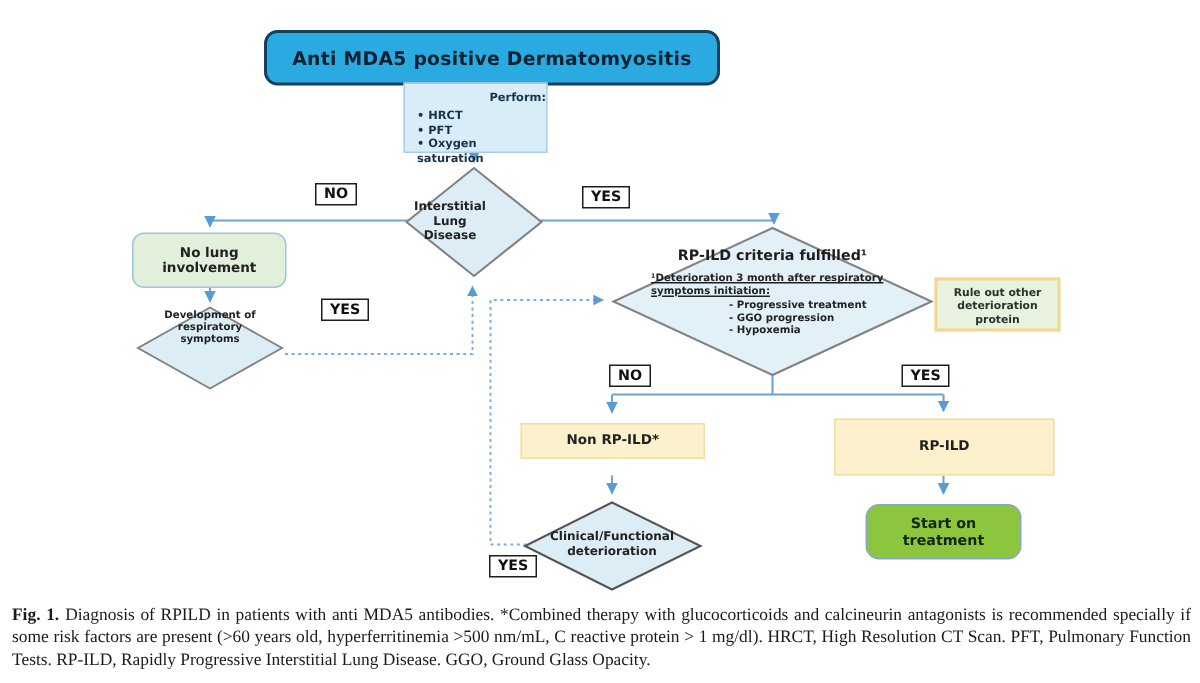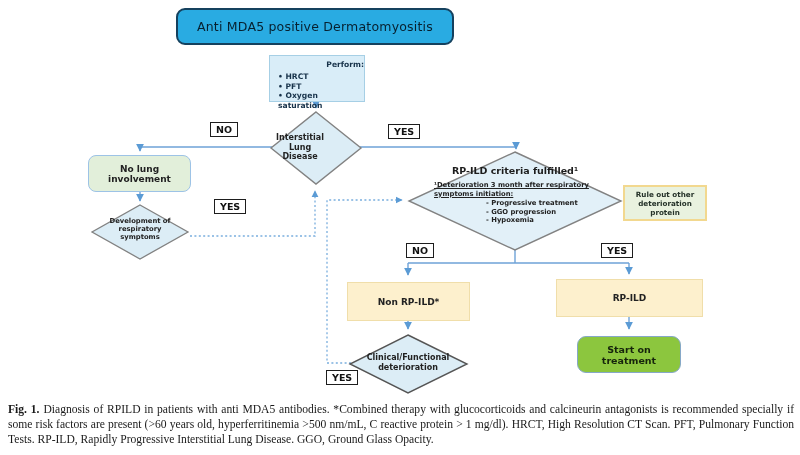--- a/index.html
+++ b/index.html
@@ -6,52 +6,52 @@
   #canvas{
     position:relative;width:800px;height:455px;background:#ffffff;overflow:hidden;
     font-family:"DejaVu Sans",sans-serif;color:#1d1d1d;
   }
   #diagram-svg{position:absolute;left:0;top:0;}
   .abs{position:absolute;box-sizing:border-box;}
   .center{display:flex;align-items:center;justify-content:center;text-align:center;}
   .preline{white-space:pre-line;}
 
   .banner{
-    left:176px;top:8px;width:278px;height:37px;
+    left:176px;top:20px;width:304px;height:37px;
     background:#29abe2;border:2.5px solid #15415e;border-radius:9px;
-    font-weight:normal;font-size:12.5px;color:#07202f;letter-spacing:.2px;
+    font-weight:bold;font-size:12.5px;color:#07202f;letter-spacing:.2px;
   }
   .perform-box{
     left:269px;top:55px;width:96px;height:47px;
     background:#d9edf8;border:1.5px solid #a6cfe5;
     font-size:7.6px;font-weight:bold;color:#17324a;
   }
   .perform-title{display:block;text-align:right;margin:4px 0 3px 0;}
   .perform-items{padding-left:8px;line-height:9.5px;}
 
   .node-text{font-weight:bold;color:#222;}
   .ild-text{left:265px;top:133px;width:70px;font-size:8px;line-height:9.5px;}
-  .dev-text{left:98px;top:217px;width:84px;font-size:6.8px;line-height:8.2px;}
+  .dev-text{left:98px;top:206px;width:84px;font-size:6.8px;line-height:8.2px;}
   .clin-text{left:360px;top:353px;width:96px;font-size:8px;line-height:9.5px;}
 
   .greenbox{
     left:88px;top:155px;width:103px;height:37px;
     background:#e2efda;border:1.5px solid #9dc3e6;border-radius:8px;
     font-weight:bold;font-size:9px;color:#222;
   }
   .ruleout{
     left:623px;top:185px;width:84px;height:36px;
     background:#e9f2df;border:2px solid #f2d88f;
     font-weight:bold;font-size:7.2px;color:#26332a;line-height:9px;
   }
   .creambox{
     background:#fdf0cd;border:1px solid #f0deaa;
     font-weight:bold;font-size:9px;color:#222;
   }
-  .nonrpild{left:347px;top:282px;width:123px;height:39px;}
+  .nonrpild{left:347px;top:282px;width:123px;height:24px;}
   .rpildbox{left:556px;top:279px;width:147px;height:38px;}
   .startbox{
     left:577px;top:336px;width:104px;height:37px;
     background:#8cc63e;border:1.5px solid #86a8c8;border-radius:9px;
     font-weight:bold;font-size:9.5px;color:#16240c;line-height:11px;
   }
 
   .criteria-title{left:425px;top:165px;width:180px;text-align:center;font-weight:bold;font-size:9.5px;color:#1d1d1d;}
   .criteria-note{left:434px;top:181px;width:170px;font-size:6.8px;font-weight:600;line-height:8.6px;text-decoration:underline;color:#222;}
   .criteria-items{left:486px;top:199px;width:110px;font-size:6.8px;font-weight:600;line-height:8.6px;color:#222;}

